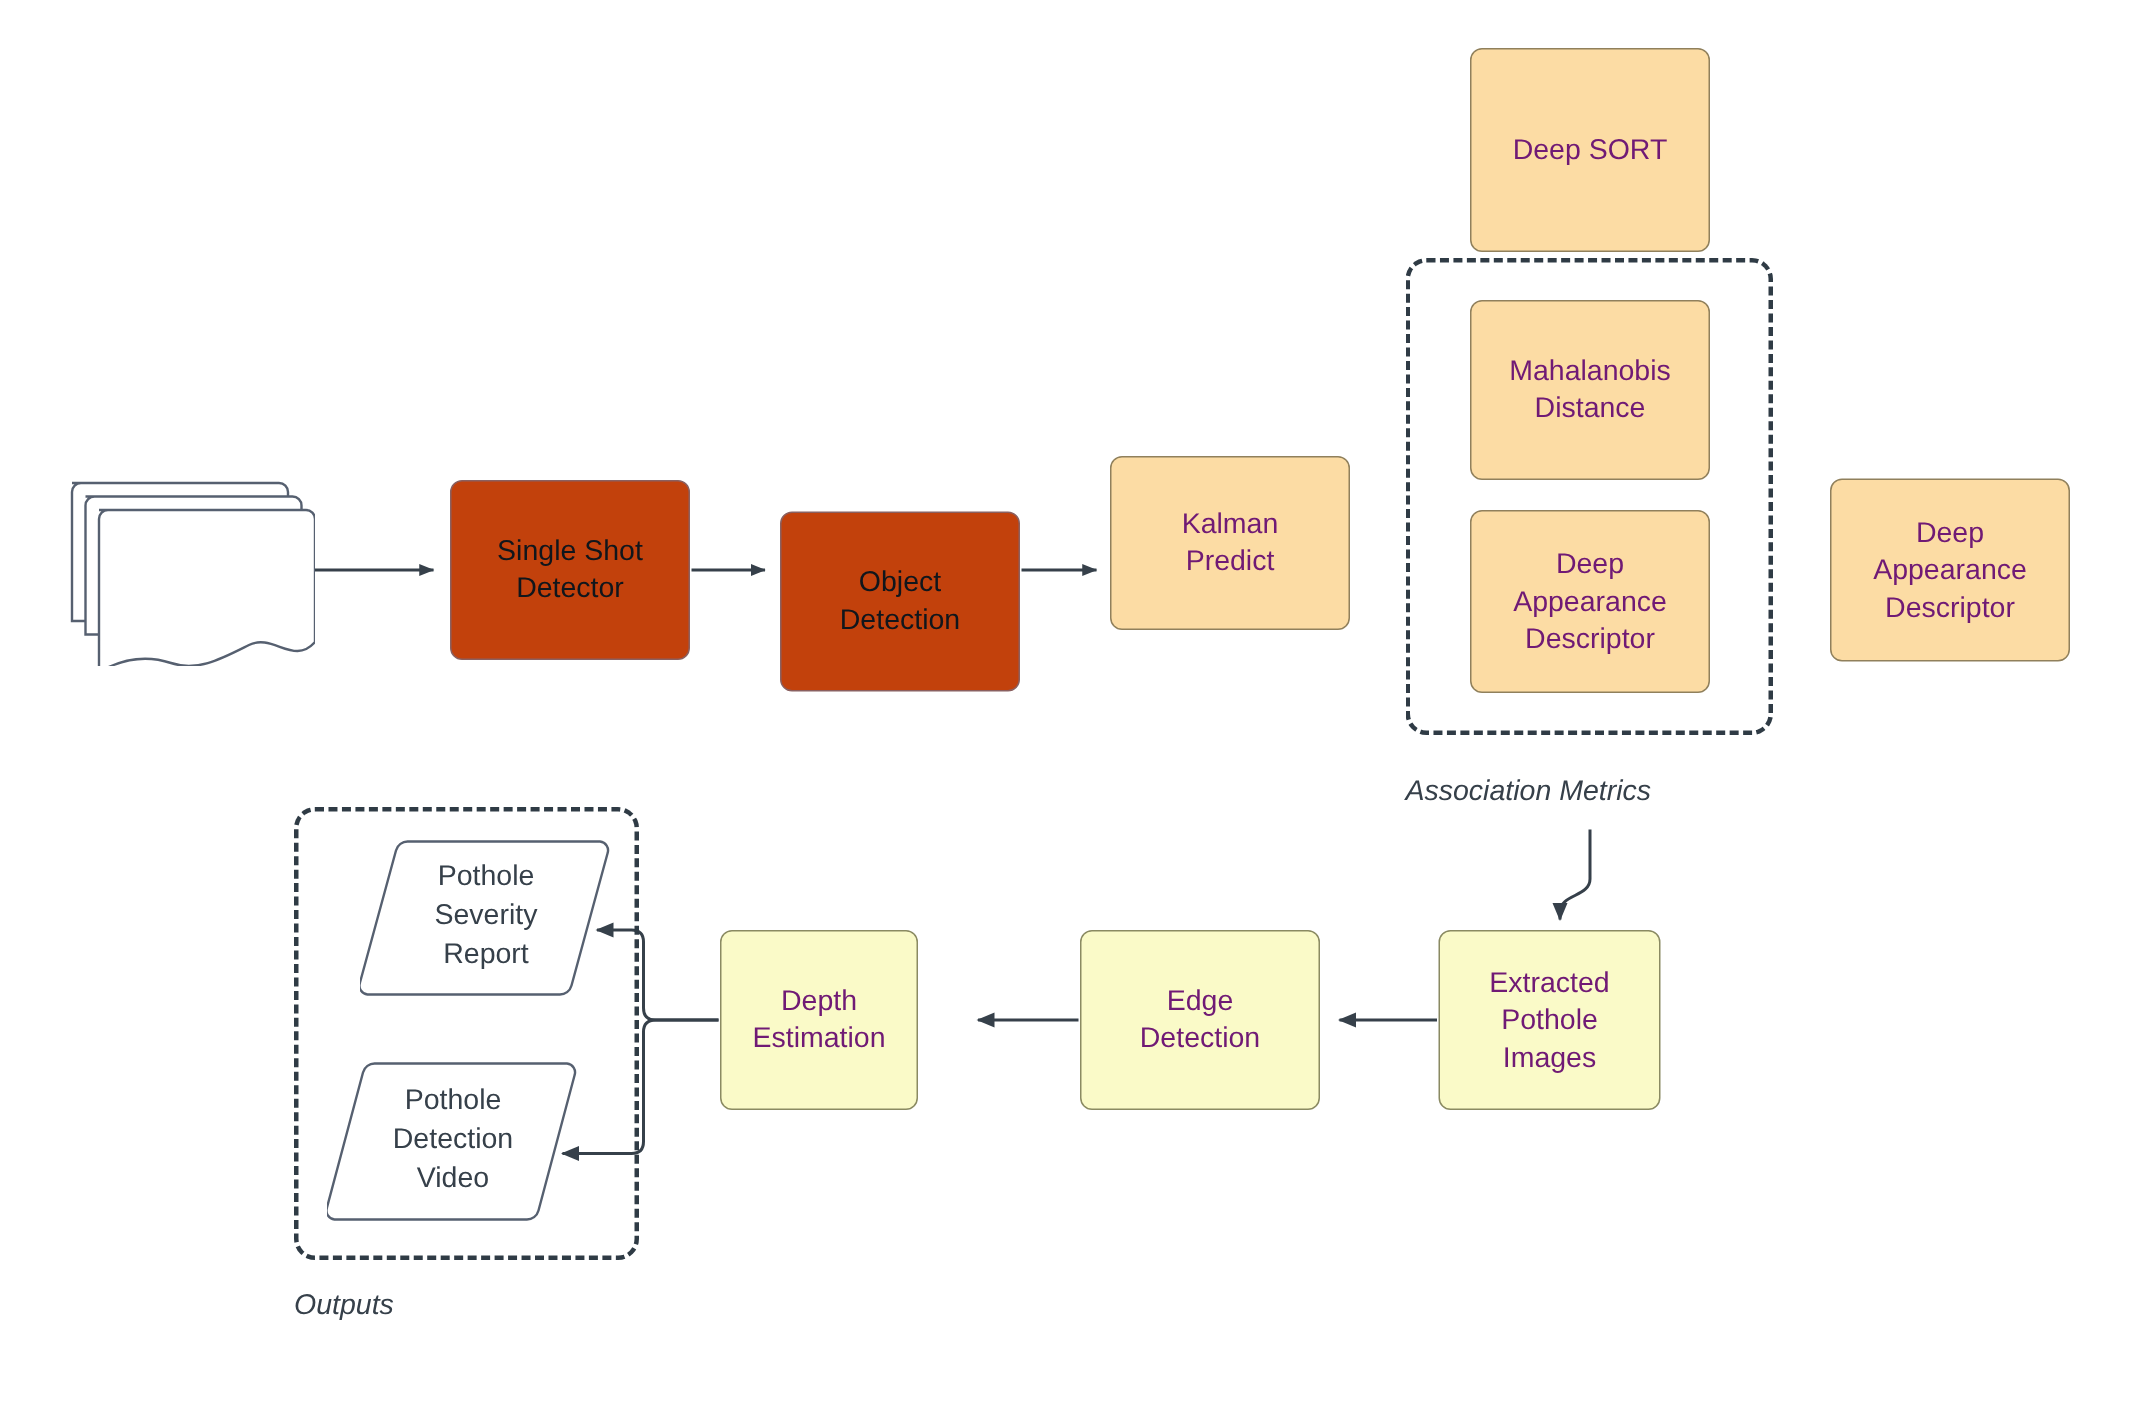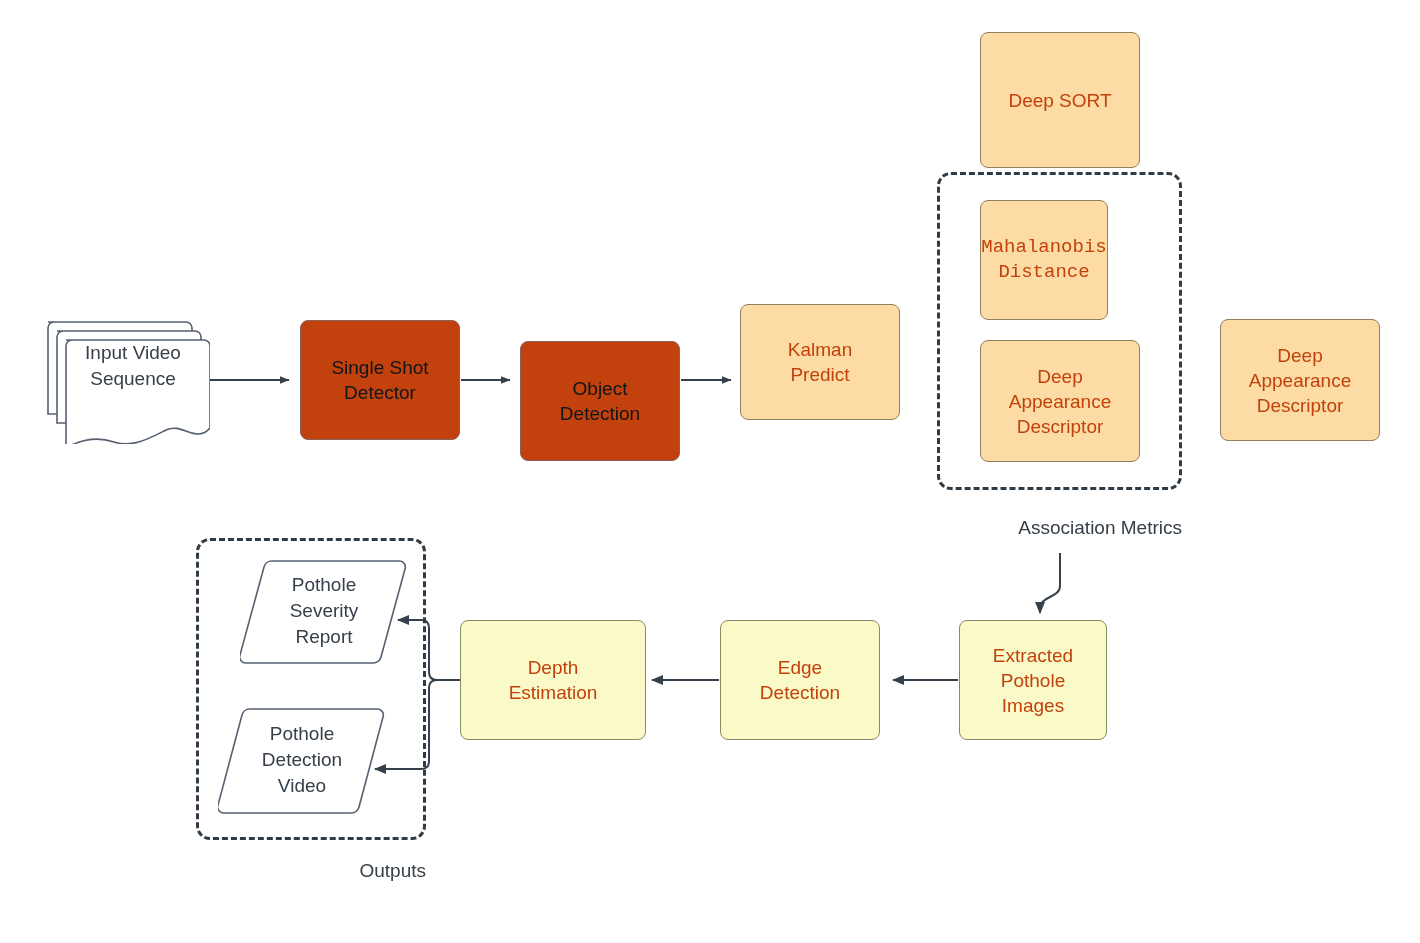--- a/index.html
+++ b/index.html
@@ -8,21 +8,21 @@
     font-family:"Liberation Sans","DejaVu Sans",sans-serif;
     color:#36404a;
   }
   #canvas{position:absolute;left:0;top:0;width:1420px;height:943px;}
   svg.layer{position:absolute;left:0;top:0;width:1420px;height:943px;pointer-events:none;}
 
   .node{
     position:absolute;box-sizing:border-box;
     display:flex;align-items:center;justify-content:center;text-align:center;
     border:1px solid #6b7280;border-radius:8px;
-    font-size:19px;line-height:25px;color:#c2410c;
+    font-size:19px;line-height:25px;color:#701a75;
     white-space:pre-line;
   }
   .node.red{background:#c2410c;border-color:#8a6060;color:#10161c;}
   .node.orange{background:#fcdca4;border-color:#90805c;}
   .node.yellow{background:#fafac8;border-color:#8a8a62;}
 
   .para{
     position:absolute;box-sizing:border-box;
     display:flex;align-items:center;justify-content:center;text-align:center;
     font-size:19px;line-height:26px;color:#36404a;white-space:pre-line;
@@ -35,21 +35,21 @@
   .doc-stack .doc-text{
     position:absolute;z-index:3;left:22px;top:28px;width:146px;
     text-align:center;font-size:19px;line-height:26px;color:#36404a;white-space:pre-line;
   }
 
   .group{
     position:absolute;box-sizing:border-box;
     border:3px dashed #2f3b45;border-radius:14px;background:transparent;
   }
   .group-label{
-    position:absolute;text-align:right;font-size:19px;line-height:24px;color:#36404a;
+    position:absolute;text-align:left;font-size:19px;line-height:24px;color:#36404a;font-style:italic;
   }
 </style>
 </head>
 <body>
 
 <div id="canvas">
 
   <svg class="layer" viewBox="0 0 1420 943" xmlns="http://www.w3.org/2000/svg">
     <defs>
       <marker id="arrowR" markerWidth="12" markerHeight="12" refX="9.5" refY="4" orient="auto" markerUnits="userSpaceOnUse">
@@ -86,58 +86,56 @@
   <div class="doc-stack" style="left:38px;top:312px;width:172px;height:132px;">
     <svg width="172" height="132" viewBox="0 0 172 132" xmlns="http://www.w3.org/2000/svg">
       <path d="M10,10 h138 a6,6 0 0 1 6,6 v86 h-144 v-86 a6,6 0 0 1 6,-6 z" fill="#ffffff" stroke="#566070" stroke-width="1.6"></path>
       <path d="M19,19 h138 a6,6 0 0 1 6,6 v86 h-144 v-86 a6,6 0 0 1 6,-6 z" fill="#ffffff" stroke="#566070" stroke-width="1.6"></path>
       <path d="M28,28 h138 a6,6 0 0 1 6,6 v82
                c-14,16 -28,-6 -44,2
                c-18,9 -34,18 -52,12
                c-18,-6 -34,-2 -48,6
                v-102 a6,6 0 0 1 6,-6 z" fill="#ffffff" stroke="#566070" stroke-width="1.6"></path>
     </svg>
-    <div class="doc-text">Input Video
-Sequence</div>
   </div>
 
   <div class="node red" style="left:300px;top:320px;width:160px;height:120px;">Single Shot
 Detector</div>
 
   <div class="node red" style="left:520px;top:320px;width:160px;height:120px;margin-top:21px;">Object
 Detection</div>
 
   <div class="node orange" style="left:740px;top:304px;width:160px;height:116px;">Kalman
 Predict</div>
 
   <div class="node orange" style="left:980px;top:32px;width:160px;height:136px;">Deep SORT</div>
 
   <div class="group" style="left:937px;top:172px;width:245px;height:318px;"></div>
 
-  <div class="node orange" style="left:980px;top:200px;width:128px;height:120px;font-family:Liberation Mono, monospace;">Mahalanobis
+  <div class="node orange" style="left:980px;top:200px;width:160px;height:120px;">Mahalanobis
 Distance</div>
 
   <div class="node orange" style="left:980px;top:340px;width:160px;height:122px;">Deep
 Appearance
 Descriptor</div>
 
   <div class="group-label" style="left:937px;top:516px;width:245px;">Association Metrics</div>
 
   <div class="node orange" style="left:1220px;top:319px;width:160px;height:122px;">Deep
 Appearance
 Descriptor</div>
 
   <div class="node yellow" style="left:959px;top:620px;width:148px;height:120px;">Extracted
 Pothole
 Images</div>
 
   <div class="node yellow" style="left:720px;top:620px;width:160px;height:120px;">Edge
 Detection</div>
 
-  <div class="node yellow" style="left:460px;top:620px;width:186px;height:120px;">Depth
+  <div class="node yellow" style="left:480px;top:620px;width:132px;height:120px;">Depth
 Estimation</div>
 
   <div class="group" style="left:196px;top:538px;width:230px;height:302px;"></div>
 
   <div class="para" style="left:240px;top:556px;width:168px;height:110px;">
     <svg class="para-shape" viewBox="0 0 168 110" preserveAspectRatio="none" xmlns="http://www.w3.org/2000/svg">
       <path d="M32,5 h128 a6,6 0 0 1 5,8 l-24,88 a8,8 0 0 1 -8,6 h-128 a6,6 0 0 1 -5,-8 l24,-88 a8,8 0 0 1 8,-6 z" fill="#ffffff" stroke="#566070" stroke-width="1.6"></path>
     </svg>
     <div class="para-text">Pothole
 Severity

